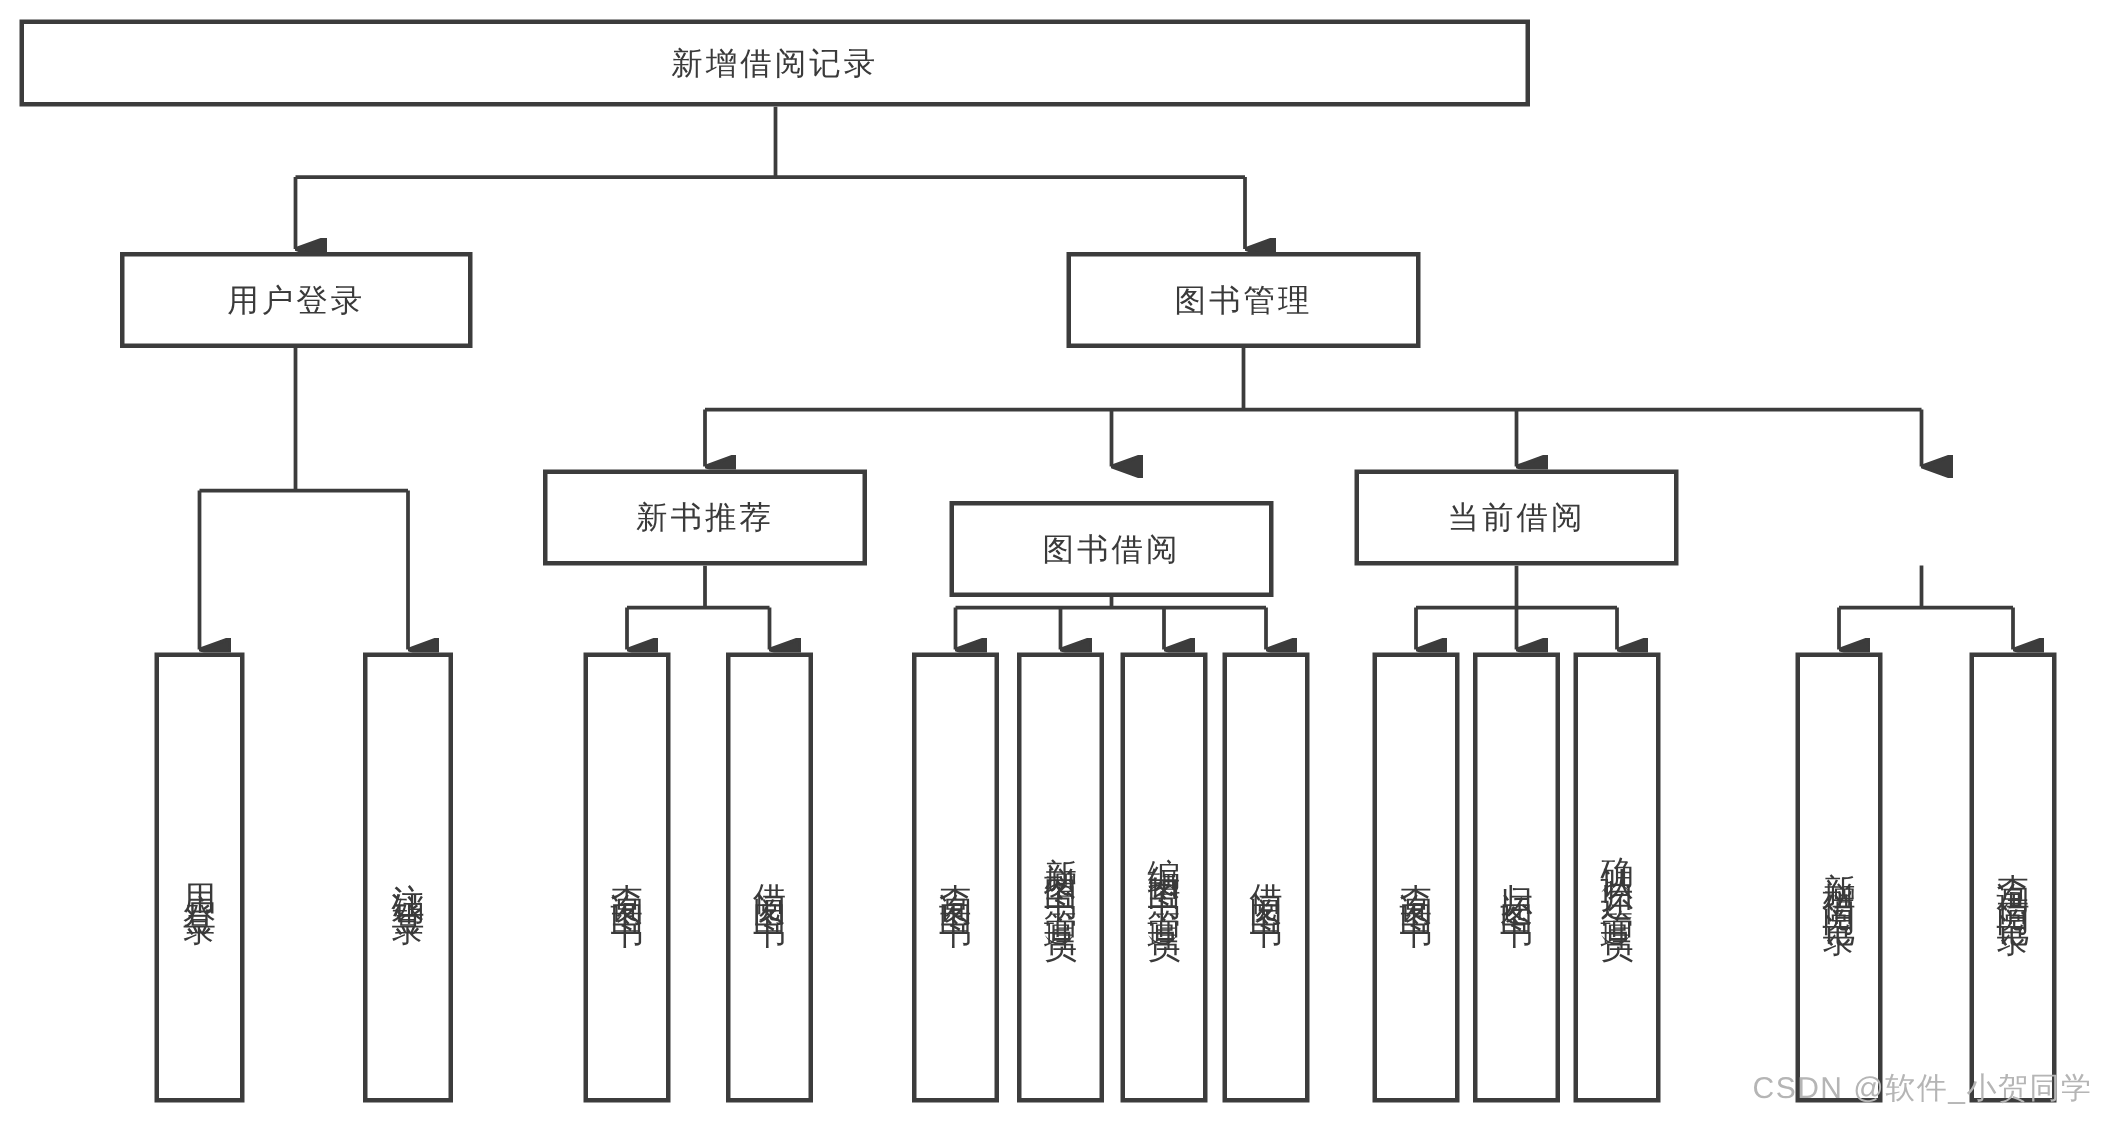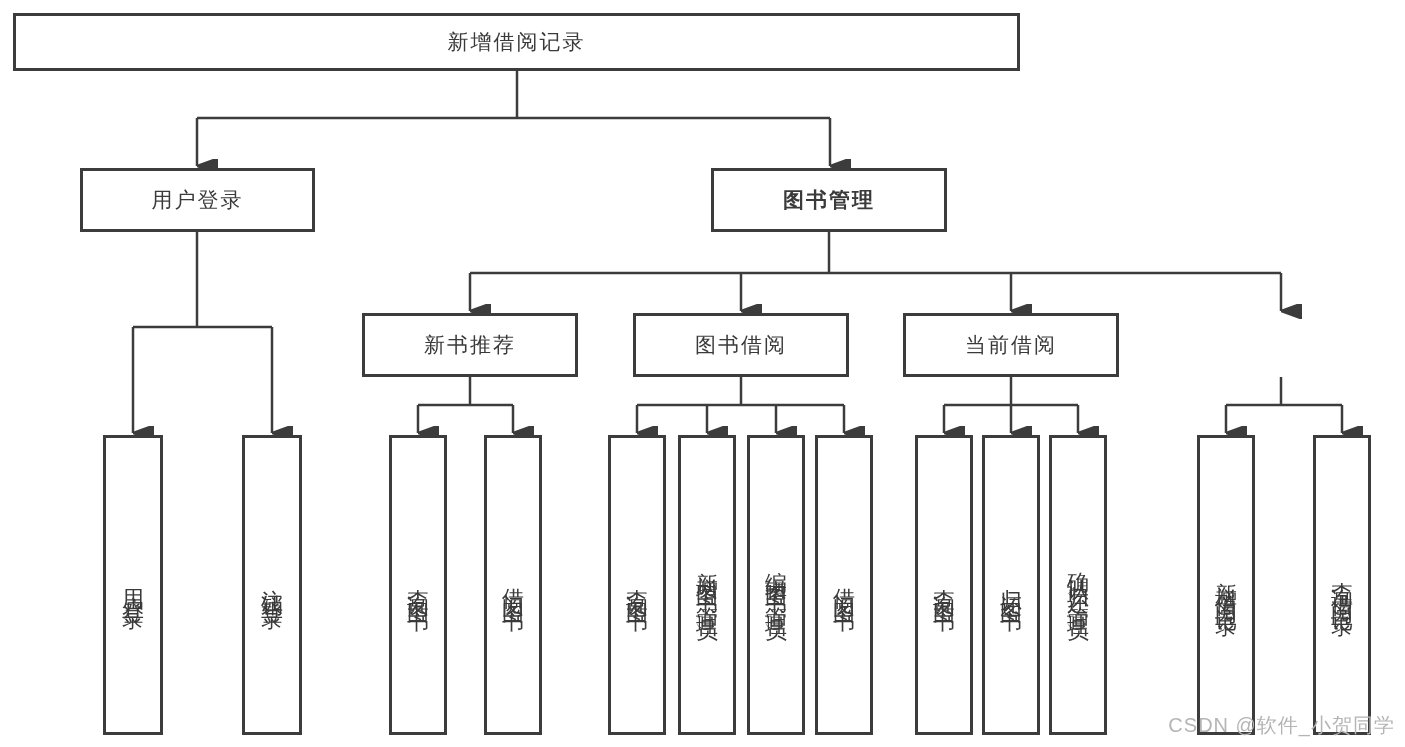--- a/index.html
+++ b/index.html
@@ -43,25 +43,25 @@
     color: var(--text);
     font-size: 21px;
     letter-spacing: 2px;
     text-align: center;
   }
 
   .node.root   { left: 13px;  top: 13px;  width: 1007px; height: 58px; }
 
   .node.branch { top: 168px; height: 64px; }
   .node.branch.b0 { left: 80px;  width: 235px; }
-  .node.branch.b1 { left: 711px; width: 236px; font-weight: bold; }
+  .node.branch.b1 { left: 711px; width: 236px; }
 
   .node.group  { top: 313px; height: 64px; width: 216px; }
   .node.group.g0 { left: 362px; text-align: center; }
-  .node.group.g1 { left: 633px; }
+  .node.group.g1 { left: 633px; margin-top: 21px; }
   .node.group.g2 { left: 903px; }
   .node.group.g3 { left: 1173px; }
 
   .node.leaf {
     top: 435px;
     height: 300px;
     width: 58px;
     writing-mode: vertical-rl;
     font-size: 22px;
     letter-spacing: 7px;

